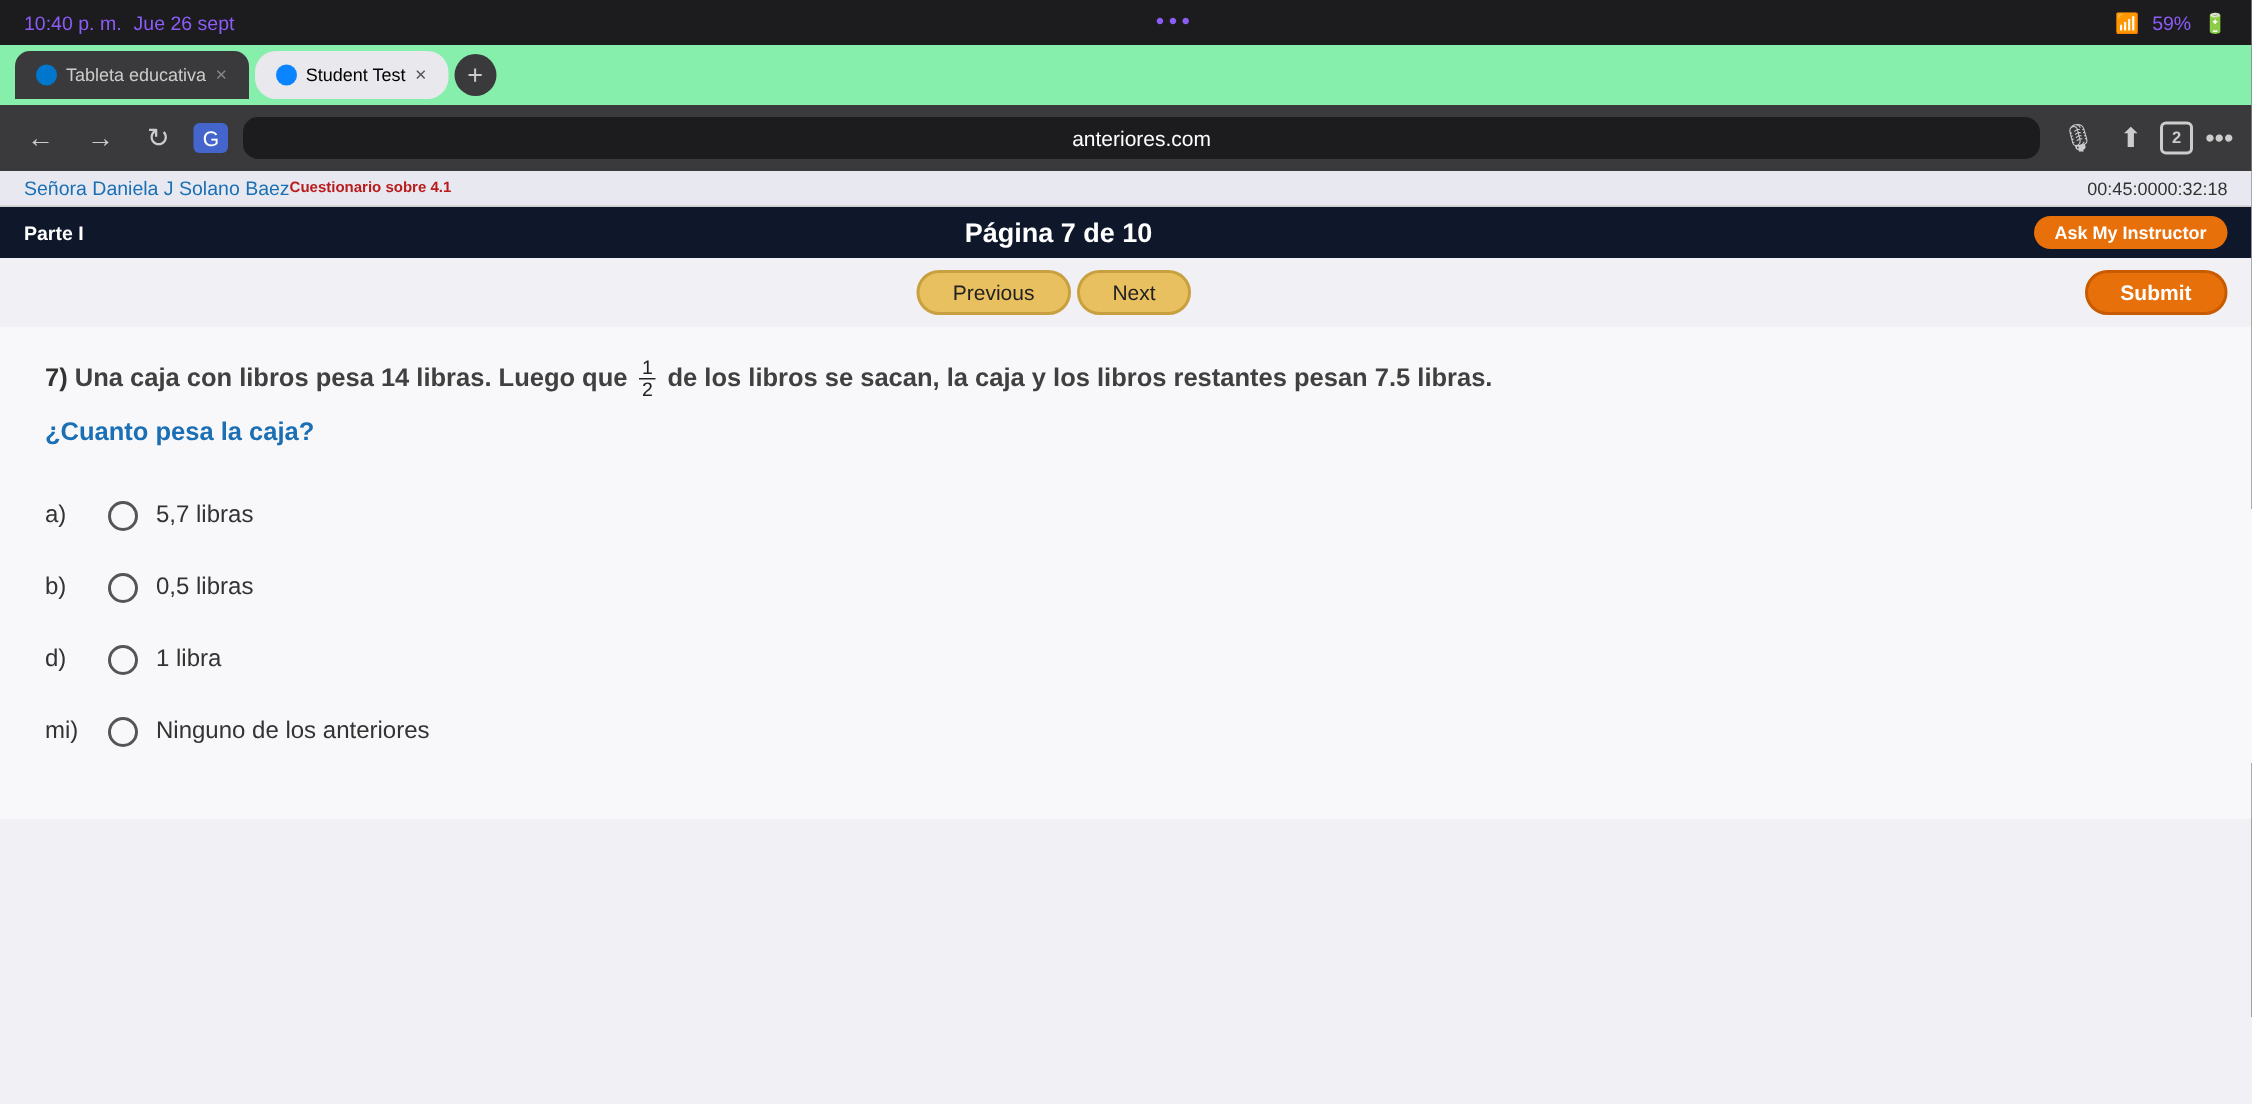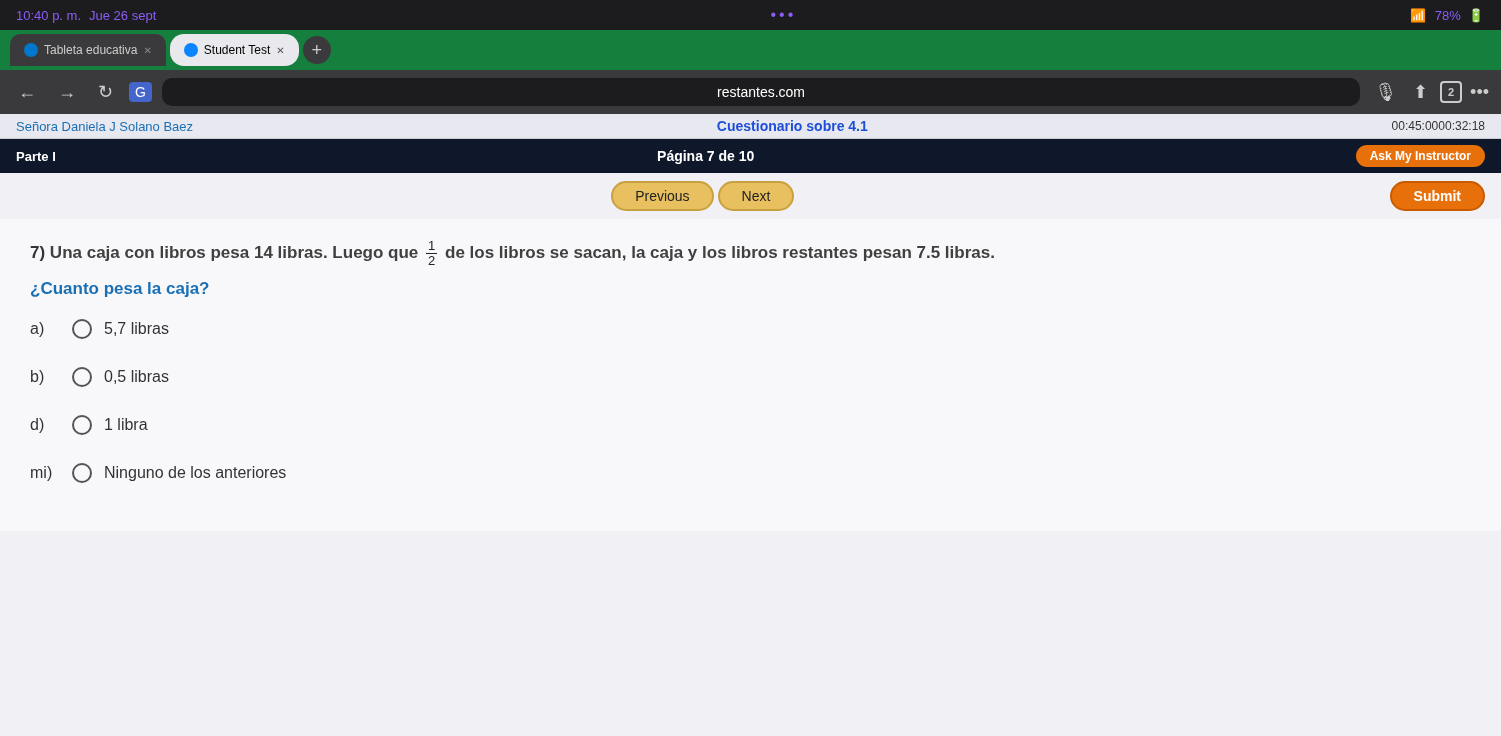--- a/index.html
+++ b/index.html
@@ -19,21 +19,21 @@
       display: flex;
       align-items: center;
       justify-content: space-between;
       padding: 4px 16px;
       height: 30px;
       font-size: 13px;
     }
     .status-left { display: flex; align-items: center; gap: 8px; }
     .status-right { display: flex; align-items: center; gap: 8px; }
     .tab-bar {
-      background: #15803d;
+      background: #86efac;
       display: flex;
       align-items: center;
       padding: 10px 10px;
       height: 40px;
       gap: 4px;
     }
     .tab {
       background: #3a3a3c;
       border-radius: 10px 10px 0 0;
       padding: 6px 14px;
@@ -134,24 +134,23 @@
       justify-content: space-between;
       padding: 4px 16px;
       border-bottom: 1px solid #ccc;
     }
     .teacher-name {
       color: #1a6fb5;
       font-size: 13px;
       font-weight: 500;
     }
     .quiz-title {
-      color: #1d4ed8;
-      font-size: 14px;
-      font-weight: bold;
-      text-align: center;
+      color: #b91c1c;
+      font-size: 10px;
+      font-weight: bold;
       flex: 1;
     }
     .timer-section {
       display: flex;
       flex-direction: row;
       align-items: flex-end;
       font-size: 12px;
       color: #333;
     }
 
@@ -164,21 +163,21 @@
       padding: 8px 16px;
       height: 34px;
     }
     .part-label {
       color: #fff;
       font-weight: bold;
       font-size: 13px;
     }
     .page-indicator {
       color: #fff;
-      font-size: 14px;
+      font-size: 18px;
       font-weight: bold;
     }
     .ask-instructor-btn {
       background: #e8700a;
       color: #fff;
       border: none;
       border-radius: 12px;
       padding: 4px 14px;
       font-size: 12px;
       font-weight: bold;
@@ -246,21 +245,21 @@
       line-height: 1.1;
       margin: 0 3px;
     }
     .fraction-num { border-bottom: 1px solid #222; padding: 0 2px; }
     .fraction-den { padding: 0 2px; }
 
     .question-sub {
       font-size: 17px;
       font-weight: bold;
       color: #1a6fb5;
-      margin-bottom: 20px;
+      margin-bottom: 36px;
     }
 
     
     .answer-choice {
       display: flex;
       align-items: center;
       gap: 12px;
       margin-bottom: 28px;
       font-size: 16px;
       color: #333;
@@ -288,21 +287,21 @@
 <body>
 
 <div class="status-bar">
   <div class="status-left">
     <span>10:40 p. m.</span>
     <span>Jue 26 sept</span>
   </div>
   <div class="three-dots">•••</div>
   <div class="status-right">
     <span>📶</span>
-    <span>78%</span>
+    <span>59%</span>
     <span>🔋</span>
   </div>
 </div>
 
 <div class="tab-bar">
   <div class="tab">
     <span class="tab-favicon"></span>
     <span>Tableta educativa</span>
     <button class="tab-close">✕</button>
   </div>
@@ -315,21 +314,21 @@
     <span>+</span>
   </div>
 </div>
 
 <div class="nav-bar">
   <button class="nav-btn">←</button>
   <button class="nav-btn">→</button>
   <button class="nav-btn">↻</button>
   <button class="nav-btn" style="font-size:14px;background:#4466cc;color:#fff;border-radius:4px;padding:2px 6px;">G</button>
   <div class="address-bar">
-    <span>restantes.com</span>
+    <span>anteriores.com</span>
   </div>
   <div class="nav-actions">
     <button class="nav-action-btn">🎙</button>
     <button class="nav-action-btn">⬆</button>
     <div class="tab-count-badge">
       <span>2</span>
     </div>
     <button class="dots-menu">•••</button>
   </div>
 </div>

